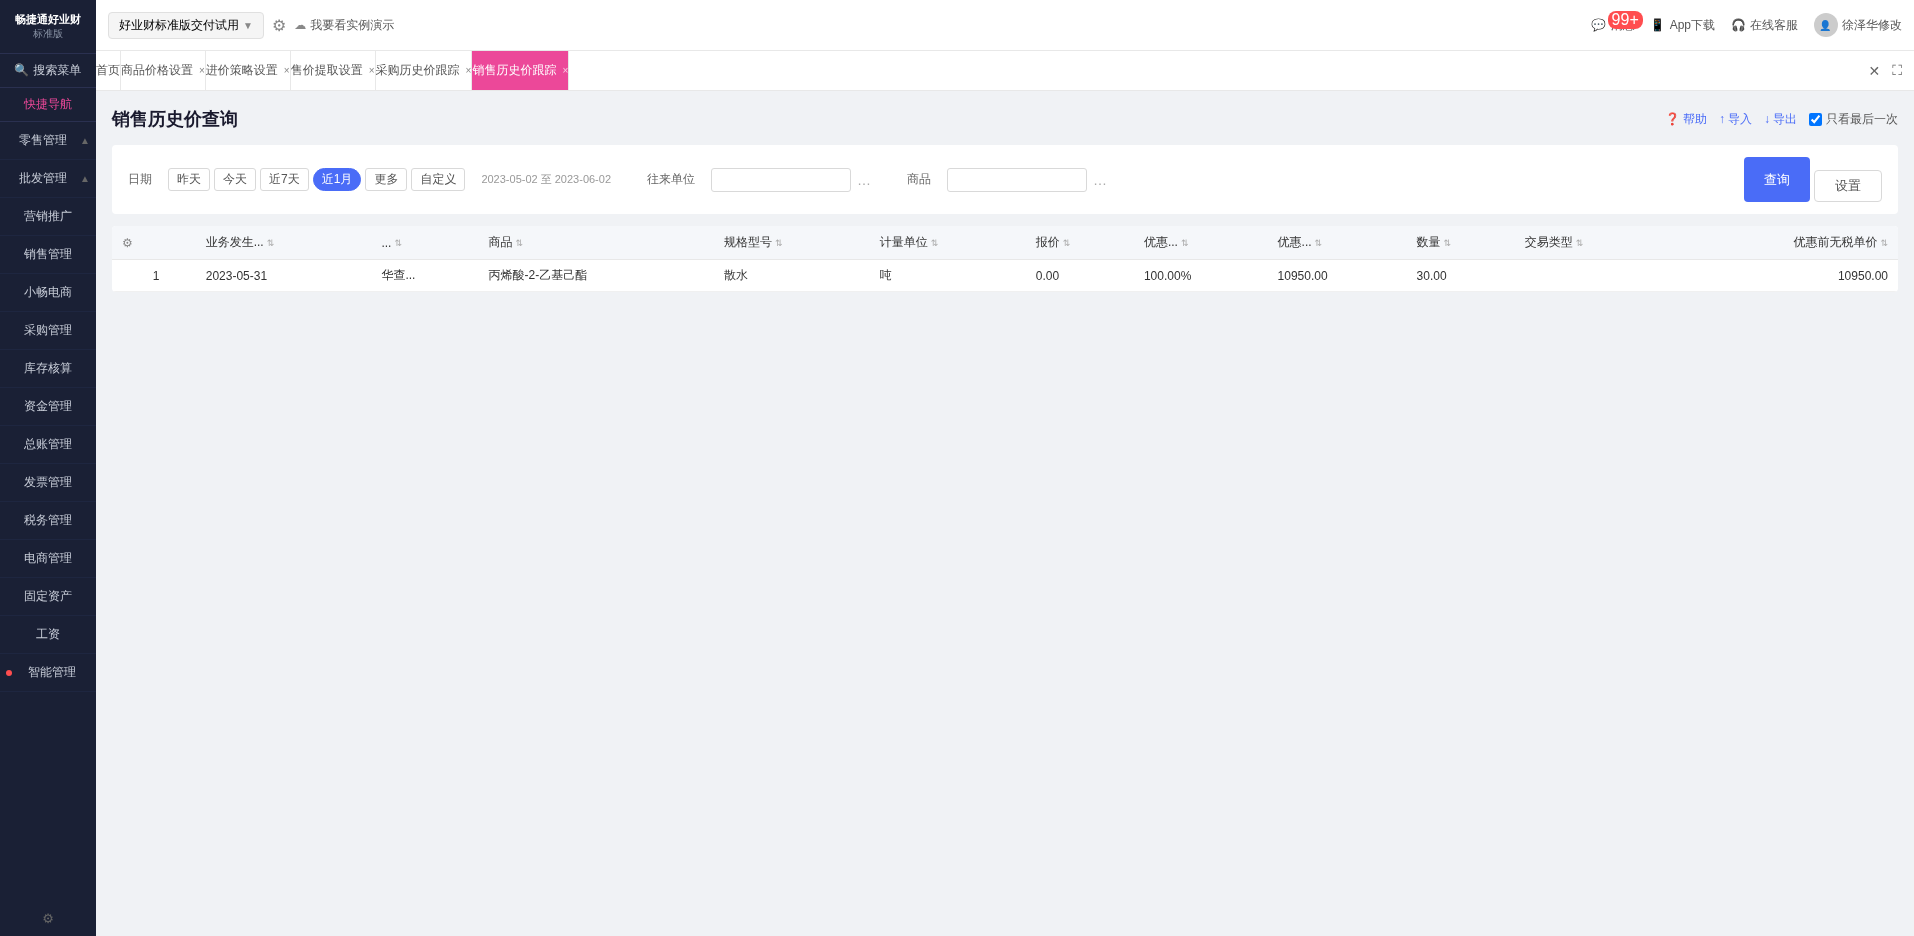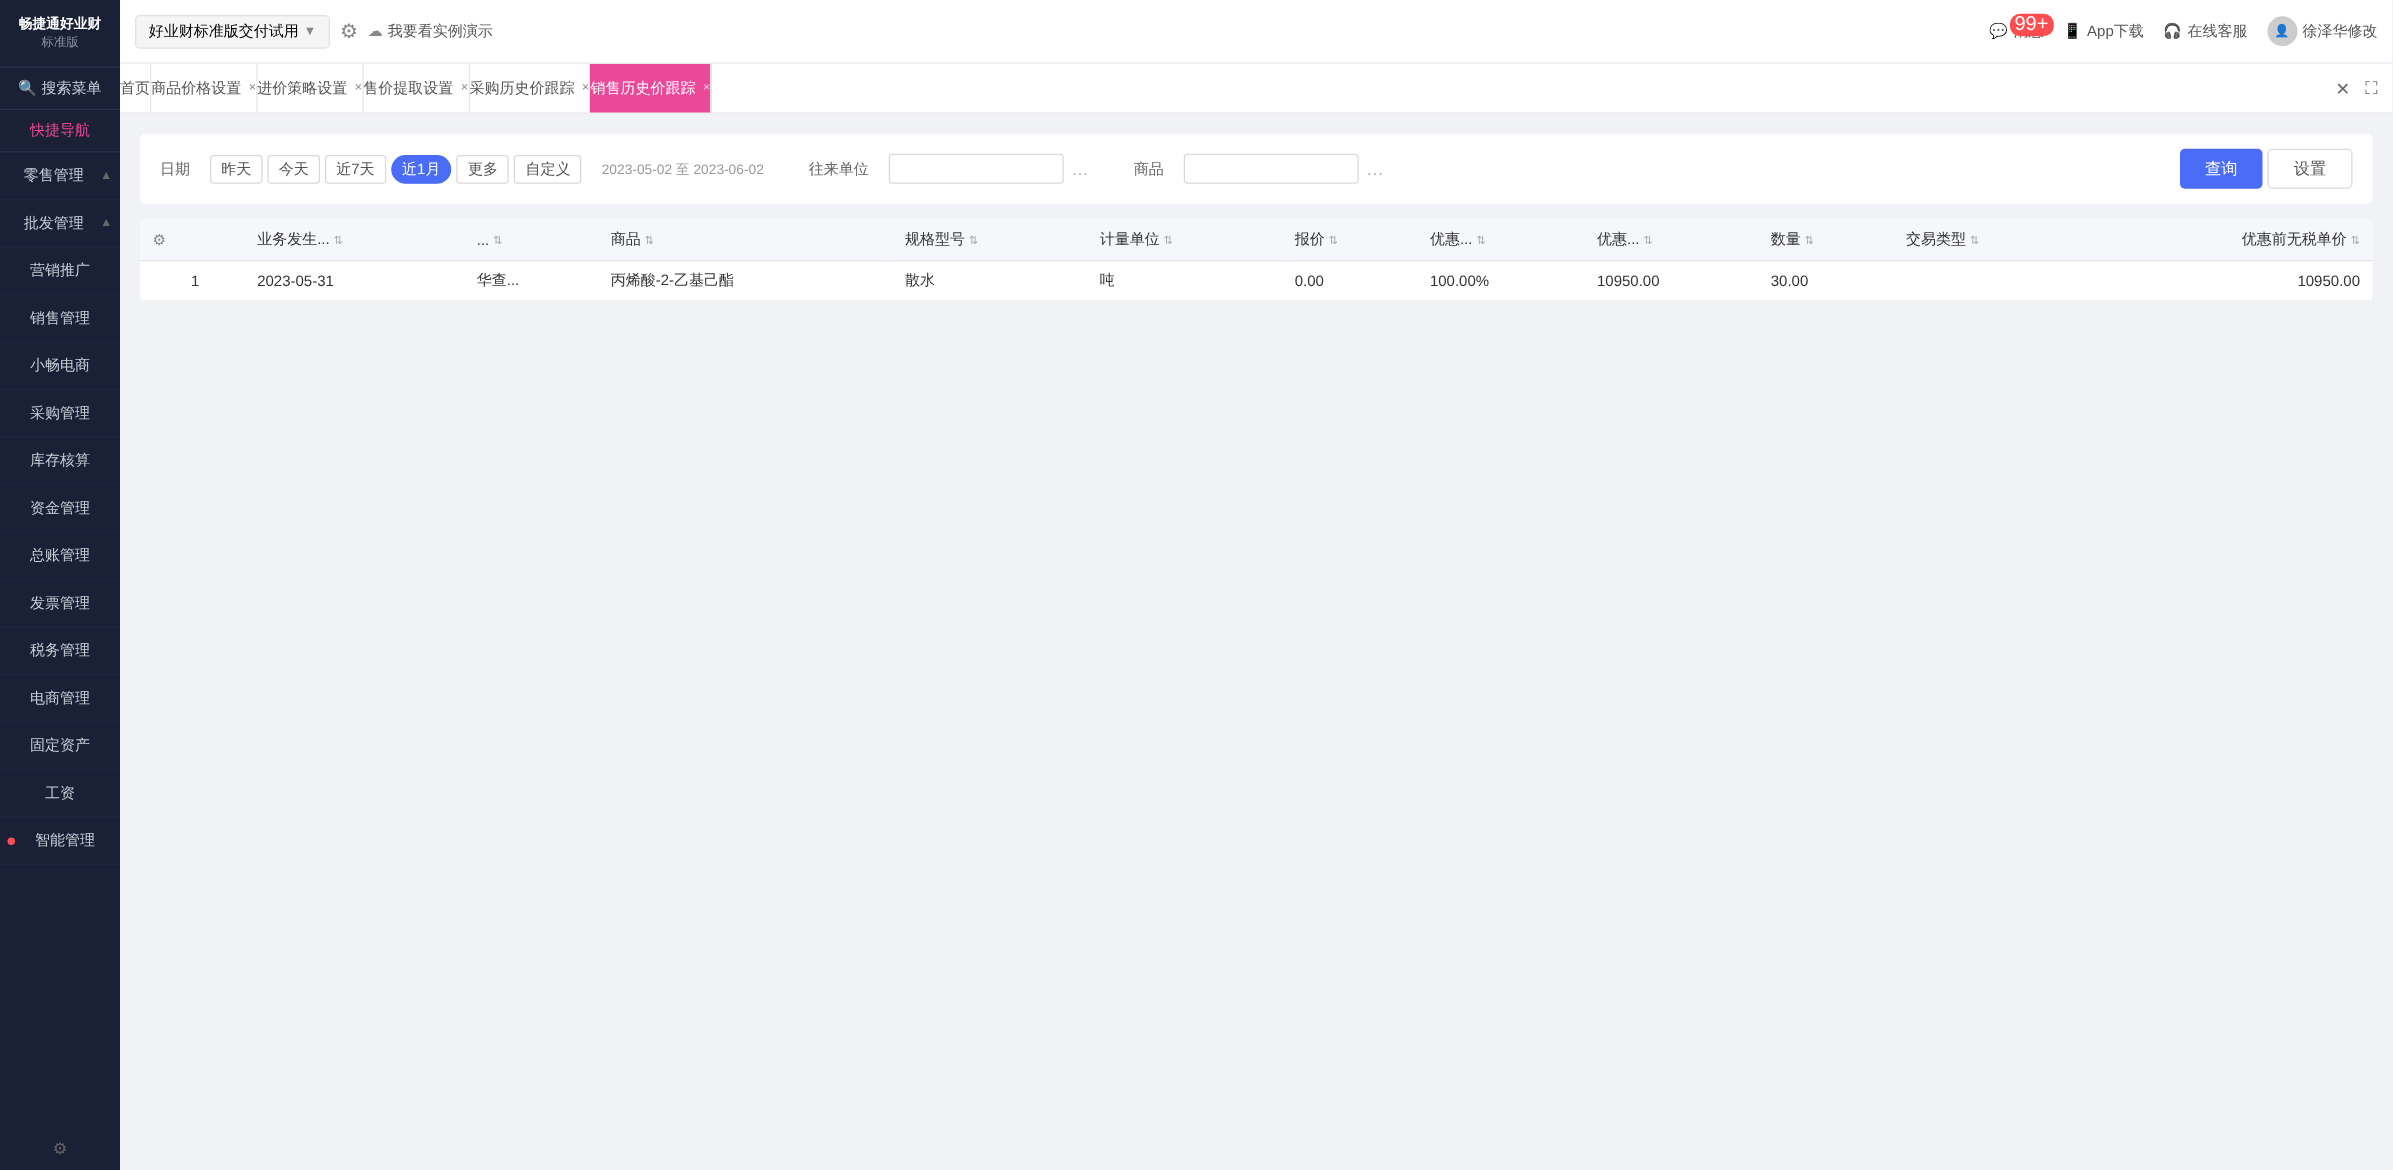--- a/index.html
+++ b/index.html
@@ -55,21 +55,21 @@
     .filter-row { display: flex; align-items: center; gap: 16px; flex-wrap: wrap; }
     .filter-label { font-size: 12px; color: #666; white-space: nowrap; }
     .date-btns { display: flex; align-items: center; gap: 4px; }
     .date-btn { padding: 2px 8px; font-size: 12px; border: 1px solid #d9d9d9; border-radius: 3px; cursor: pointer; background: #fff; color: #555; }
     .date-btn.active { background: #4a6cf7; color: #fff; border-color: #4a6cf7; border-radius: 12px; }
     .date-range-text { font-size: 11px; color: #999; }
     .filter-input-group { display: flex; align-items: center; gap: 6px; }
     .filter-input { border: 1px solid #d9d9d9; border-radius: 3px; padding: 4px 8px; font-size: 12px; width: 140px; outline: none; }
     .filter-dots { color: #aaa; cursor: pointer; font-size: 14px; }
     .query-btn { background: #4a6cf7; color: #fff; border: none; border-radius: 4px; padding: 6px 20px; font-size: 13px; cursor: pointer; }
-    .settings-btn { background: #fff; color: #555; border: 1px solid #d9d9d9; border-radius: 4px; padding: 6px 20px; font-size: 13px; cursor: pointer; }
+    .settings-btn { background: #fff; color: #555; border: 1px solid #d9d9d9; border-radius: 4px; padding: 6px 20px; font-size: 13px; cursor: pointer; margin-top: 13px; }
     .btn-group { display: flex; flex-direction: row; gap: 4px; margin-left: auto; }
 
     
     .table-container { background: #fff; border-radius: 4px; overflow: auto; }
     table { width: 100%; border-collapse: collapse; font-size: 12px; }
     thead tr { background: #f5f7fa; }
     th { padding: 8px 10px; text-align: left; color: #333; font-weight: 500; border-bottom: 1px solid #e8e8e8; white-space: nowrap; }
     td { padding: 7px 10px; border-bottom: 1px solid #f0f0f0; color: #333; white-space: nowrap; }
     .th-sortable { cursor: pointer; display: flex; align-items: center; gap: 3px; }
     .sort-icon { font-size: 9px; color: #aaa; }
@@ -204,20 +204,41 @@
       <span class="close">×</span>
     </div>
     <div class="tabbar-end">
       <button class="tabbar-end-btn">✕</button>
       <button class="tabbar-end-btn">⛶</button>
     </div>
   </div>
 
   <div class="content">
 
+    <div class="page-header">
+      <h1 class="page-title">销售历史价查询</h1>
+      <div class="page-actions">
+        <a>
+          <span>❓</span>
+          <span>帮助</span>
+        </a>
+        <a>
+          <span>↑</span>
+          <span>导入</span>
+        </a>
+        <a>
+          <span>↓</span>
+          <span>导出</span>
+        </a>
+        <label class="only-last-checkbox">
+          <input type="checkbox" checked="" style="">
+          <span>只看最后一次</span>
+        </label>
+      </div>
+    </div>
 
     <div class="filter-area">
       <div class="filter-row">
         <span class="filter-label">日期</span>
         <div class="date-btns">
           <button class="date-btn">昨天</button>
           <button class="date-btn">今天</button>
           <button class="date-btn">近7天</button>
           <button class="date-btn active">近1月</button>
           <button class="date-btn">更多</button>

